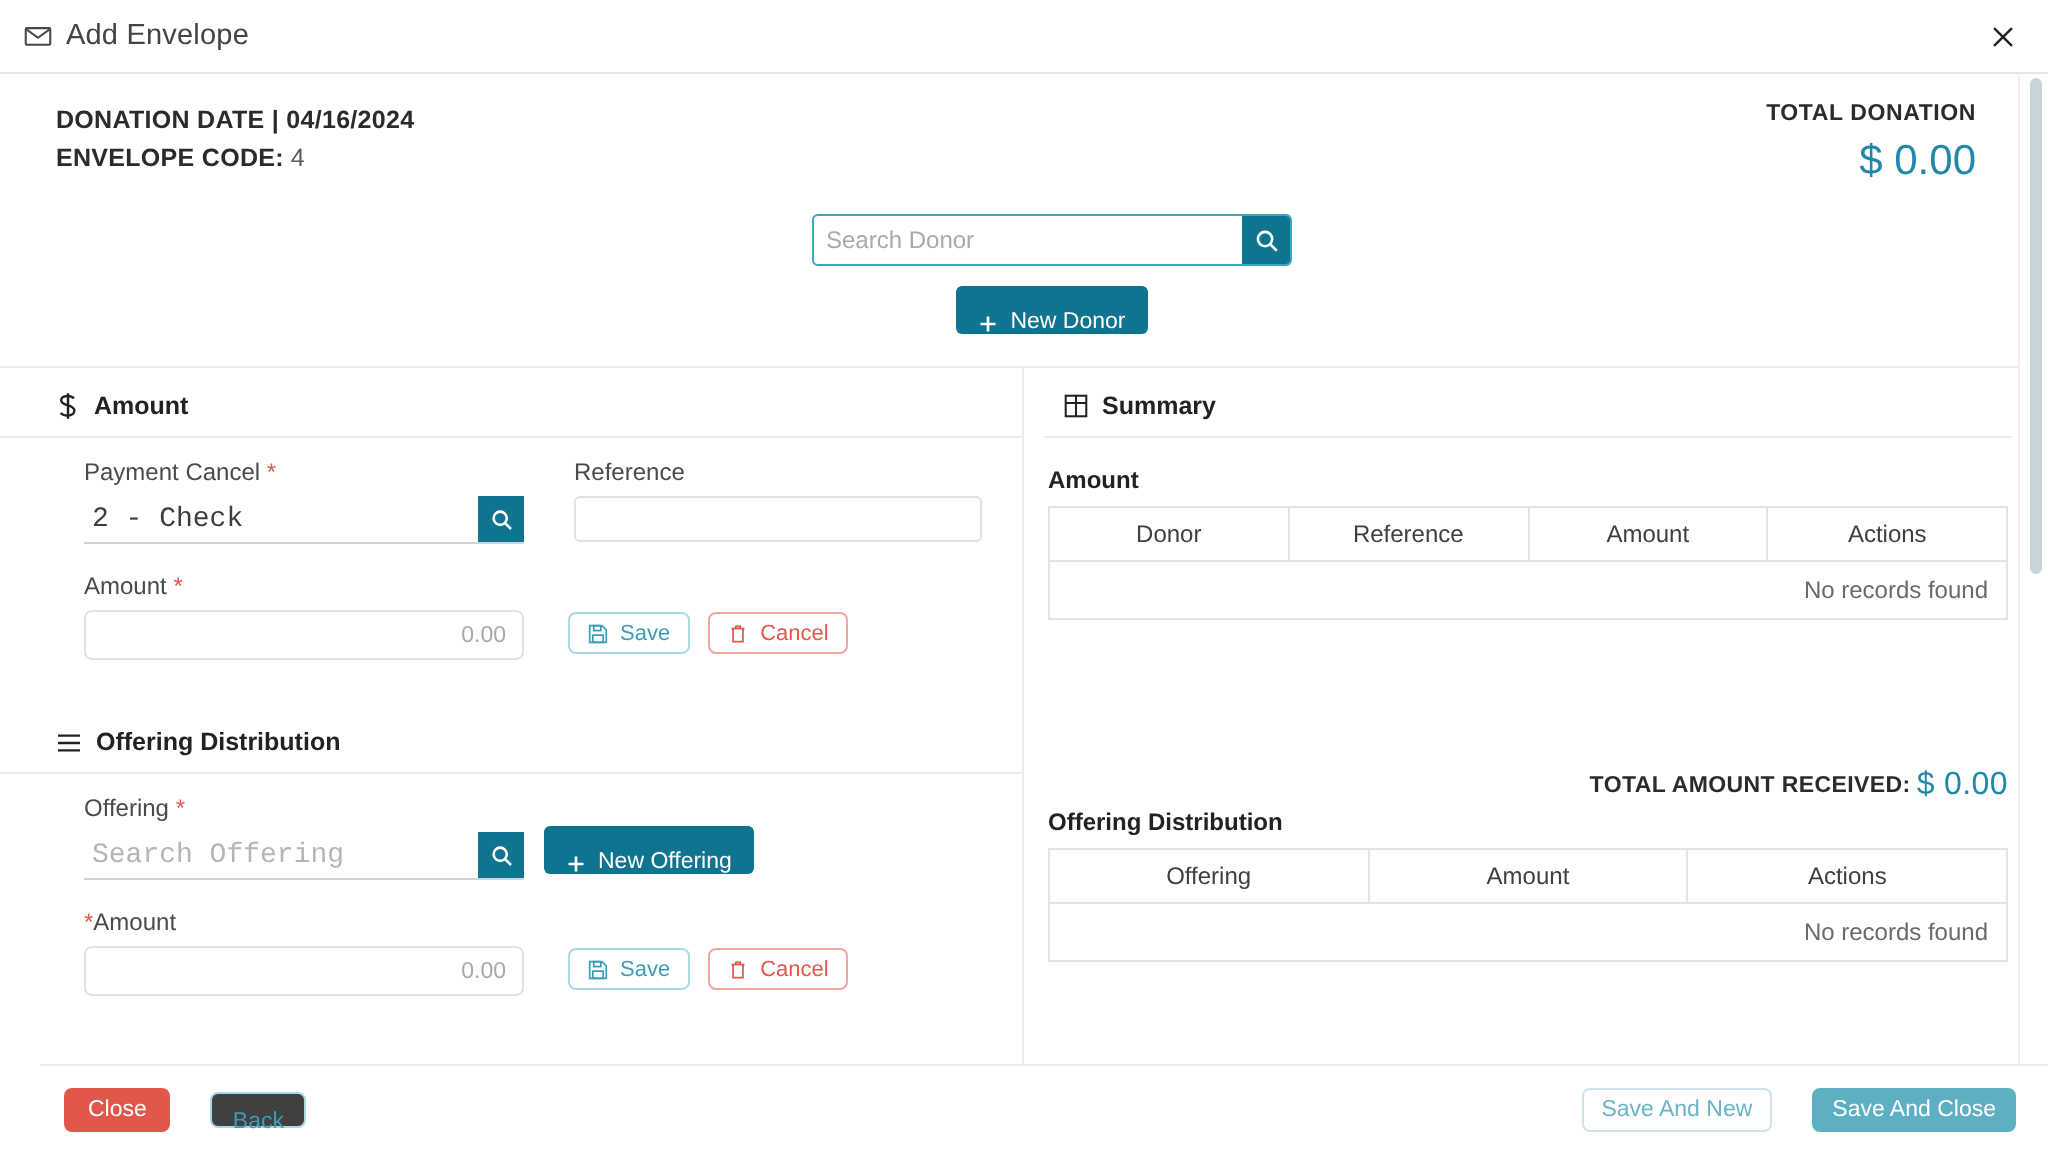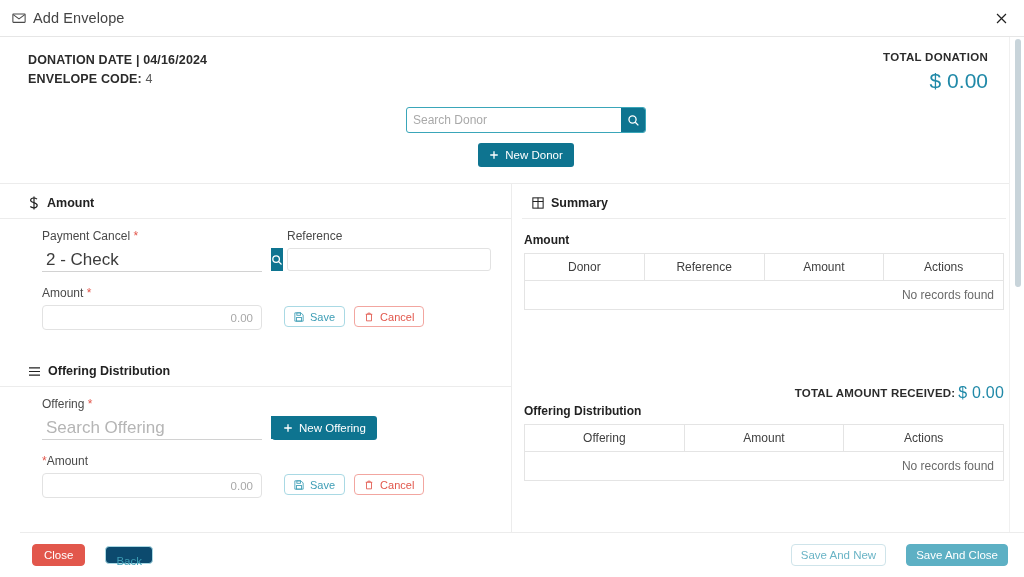--- a/index.html
+++ b/index.html
@@ -120,21 +120,21 @@
   .search-wrap input::placeholder { color: #a9a9a9; }
   .search-go {
     width: 24px;
     background: #0e7490;
     display: flex; align-items: center; justify-content: center;
     color: #fff;
     cursor: pointer;
   }
   .btn-primary {
     display: inline-flex;
-    align-items: center;
+    align-items: flex-end;
     gap: 6px;
     height: 24px;
     padding: 0 11px;
     background: #0e7490;
     color: #ffffff;
     border: none;
     border-radius: 3px;
     font-size: 11.5px;
     font-family: "Liberation Sans", sans-serif;
     cursor: pointer;
@@ -193,22 +193,22 @@
     align-items: stretch;
     width: 220px;
     height: 23px;
     border-bottom: 1px solid #d2d2d2;
     background: #fff;
   }
   .underline-input input {
     flex: 1;
     border: none;
     outline: none;
-    font-size: 17px;
-    font-family: Liberation Sans, sans-serif;
+    font-size: 14px;
+    font-family: Liberation Mono, monospace;
     color: #3c3c3c;
     padding: 0 4px 0 4px;
     background: transparent;
   }
   .underline-input input::placeholder { color: #b5b5b5; }
   .uline-go {
     width: 23px;
     background: #0e7490;
     display: flex; align-items: center; justify-content: center;
     color: #fff;
@@ -345,21 +345,21 @@
     height: 22px; padding: 0 11px;
     background: #e2574c; color: #fff;
     border: 1px solid #e2574c;
     border-radius: 4px;
     font-size: 11.5px;
     font-family: "Liberation Sans", sans-serif;
     cursor: pointer;
   }
   .btn-back {
     height: 16px; padding: 8px 10px;
-    background: #0c4a6e; color: #3d9db5;
+    background: #404040; color: #3d9db5;
     border: 1px solid #a9d9e4;
     border-radius: 4px;
     font-size: 11.5px;
     font-family: "Liberation Sans", sans-serif;
     cursor: pointer;
   }
   .btn-savenew {
     height: 22px; padding: 0 9px;
     background: #ffffff; color: #6ab4c6;
     border: 1px solid #cfe4ea;

